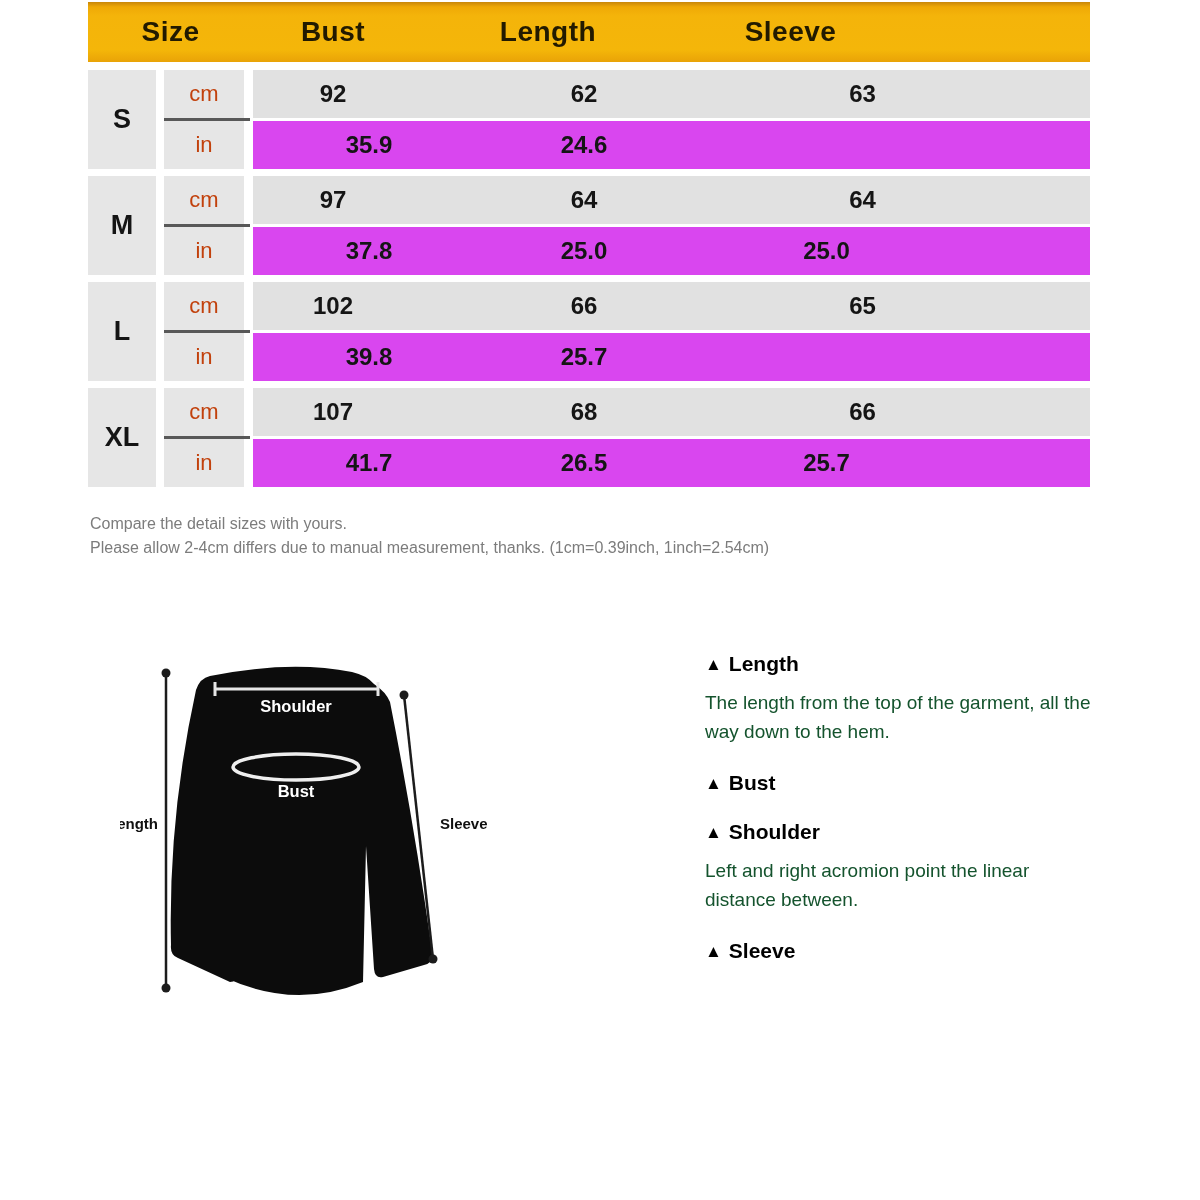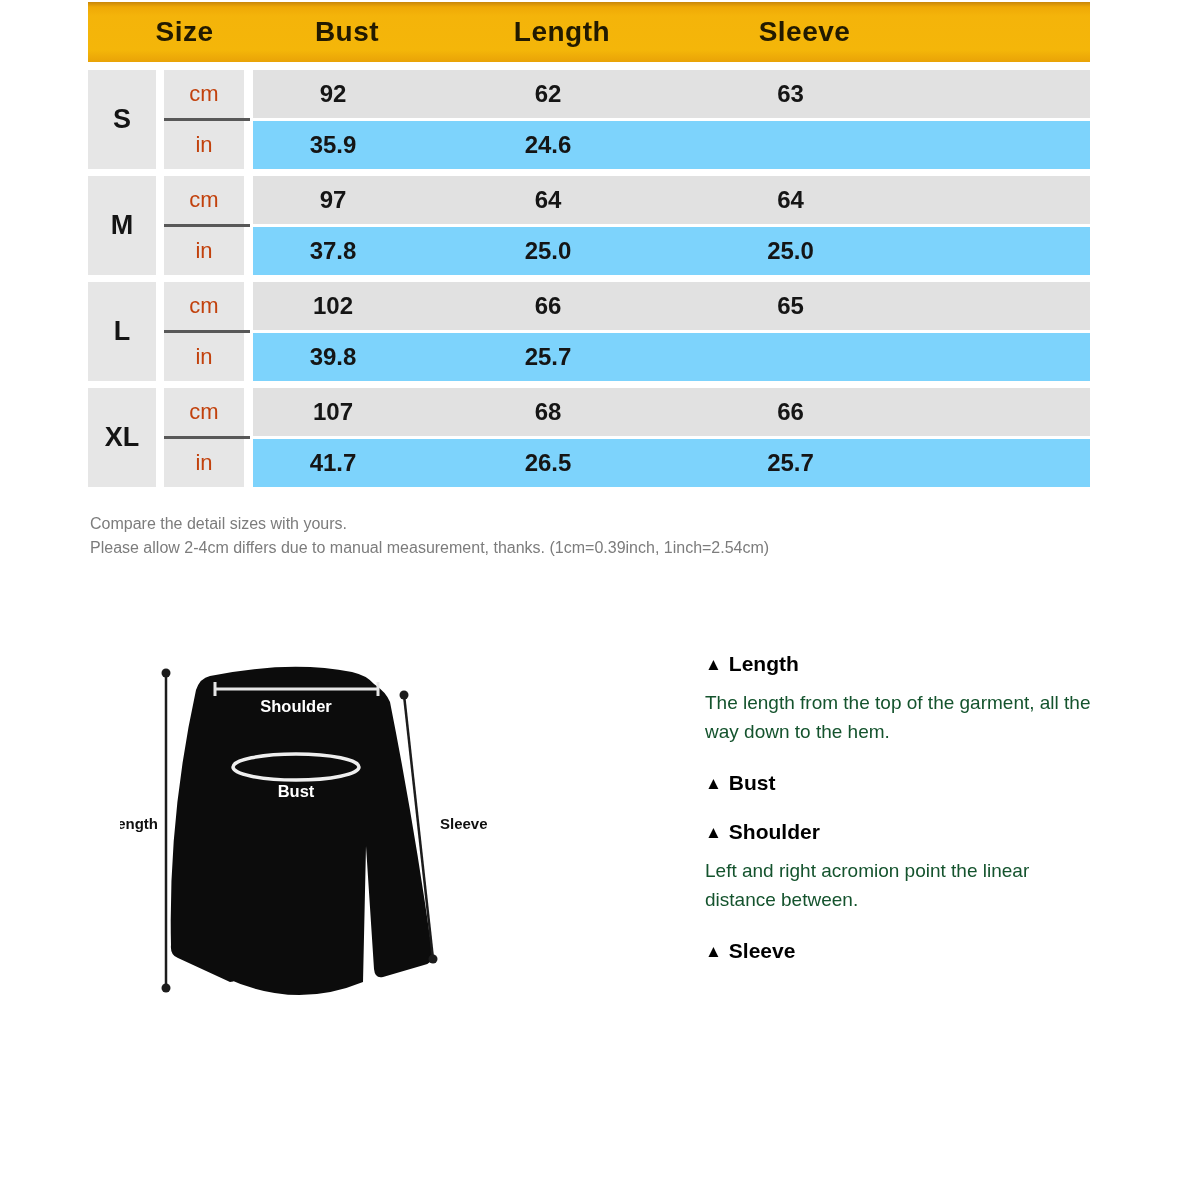--- a/index.html
+++ b/index.html
@@ -7,21 +7,21 @@
     width:1200px;height:1200px;position:relative;background:#ffffff;
     font-family:"Liberation Sans", sans-serif;overflow:hidden;
   }
 
   
   .size-table{position:absolute;left:88px;top:2px;width:1002px;}
   .t-head{
     height:60px;display:grid;grid-template-columns:165px 160px 270px 215px 1fr;
     align-items:center;
     background:linear-gradient(180deg,#c8870a 0px,#efa906 5px,#f4b40a 14px,#f4b609 48px,#e9a307 60px);
-    font-weight:bold;font-size:28px;color:#221a00;padding-left:14px;
+    font-weight:bold;font-size:28px;color:#221a00;
   }
   .t-head span{text-align:center;letter-spacing:.5px;}
   .t-group{
     display:grid;grid-template-columns:68px 8px 80px 9px 1fr;
     grid-template-rows:48px 48px;row-gap:3px;position:relative;margin-top:7px;
   }
   .t-group.first{margin-top:8px;}
   .size-cell{
     grid-column:1;grid-row:1/3;background:#e6e6e6;
     display:flex;align-items:center;justify-content:center;
@@ -32,22 +32,22 @@
     font-size:22px;color:#c2410c;
   }
   .unit-cm{grid-row:1;}
   .unit-in{grid-row:2;}
   .unit-divider{position:absolute;left:76px;top:48px;width:86px;height:3px;background:#585858;}
   .band{
     grid-column:5;display:grid;grid-template-columns:160px 270px 215px auto;
     align-items:center;font-size:24px;font-weight:bold;color:#151515;
   }
   .band span{text-align:center;}
-  .band-cm{grid-row:1;background:#e1e1e1;}
-  .band-in{grid-row:2;background:#7dd3fc;}
+  .band-cm{grid-row:1;background:#e1e1e1;gap:36px;}
+  .band-in{grid-row:2;background:#d946ef;padding-left:36px;}
 
   
   .notes{position:absolute;left:90px;top:512px;font-size:16px;color:#7c7c7c;line-height:1.5;}
   .notes p{margin:0;}
 
   
   .diagram{position:absolute;left:120px;top:648px;width:400px;height:470px;}
 
   
   .guide{position:absolute;left:705px;top:652px;width:440px;}

